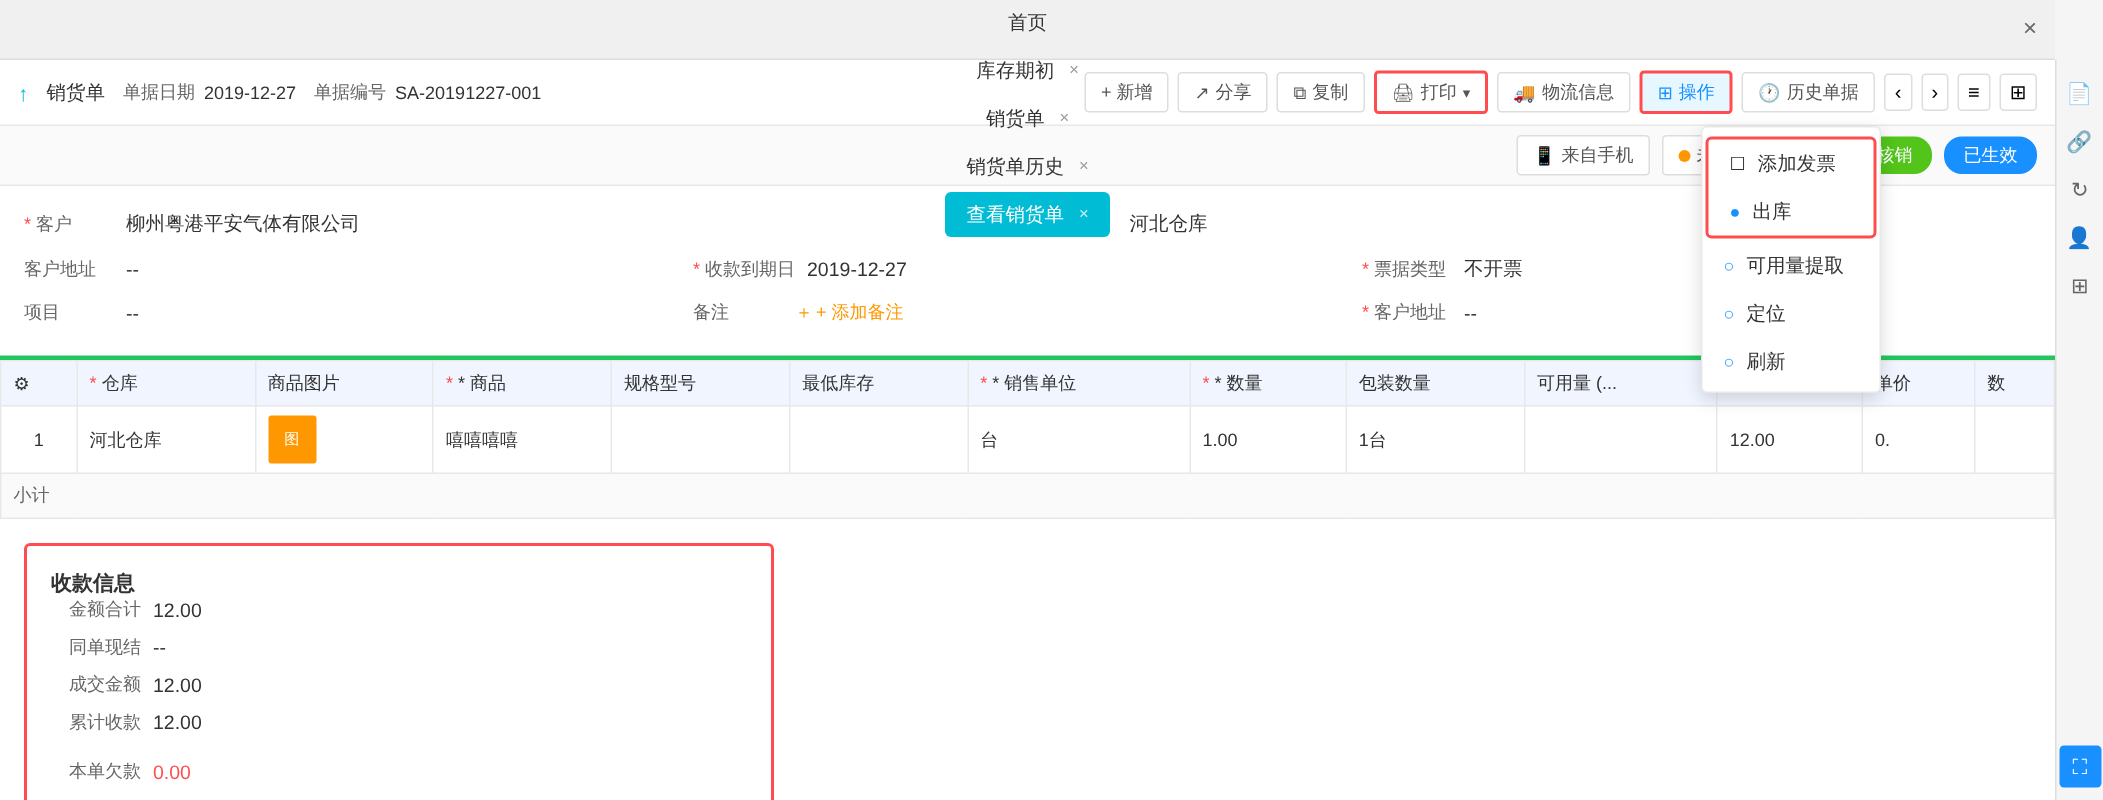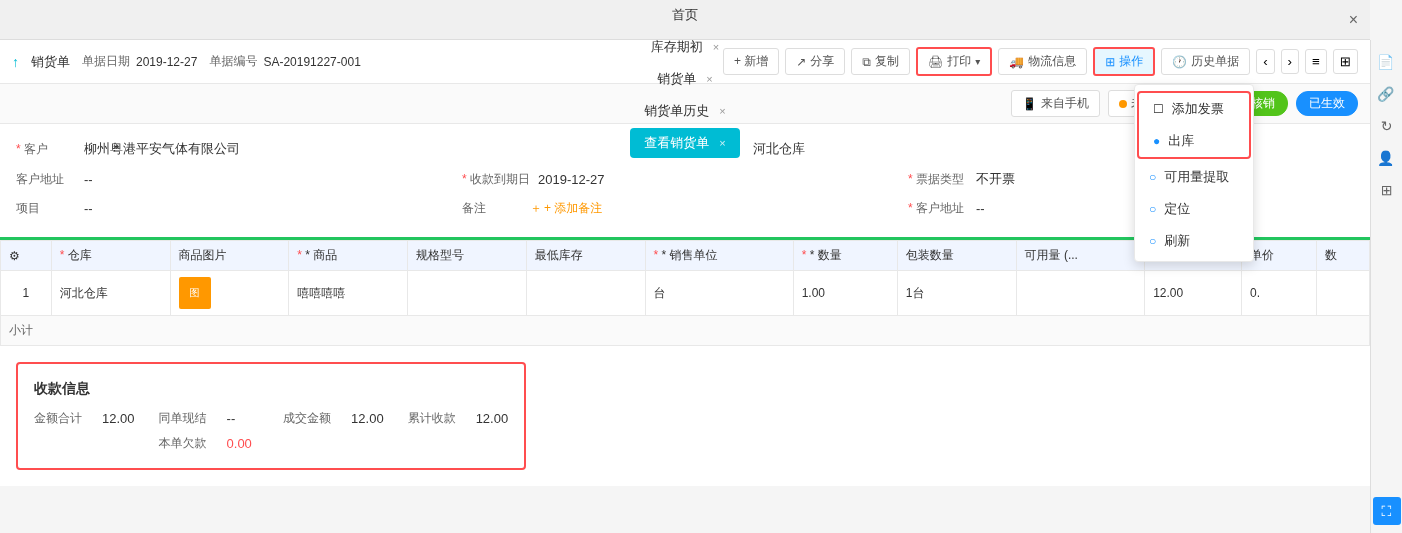--- a/index.html
+++ b/index.html
@@ -76,22 +76,22 @@
     .data-table td { border: 1px solid #e8e8e8; padding: 6px 8px; white-space: nowrap; }
     .data-table tr.subtotal td { background: #fafafa; color: #666; }
     .gear-cell { text-align: center; }
 
     
     .bottom-area { background: #fff; padding: 16px; }
     .info-box {
       border: 2px solid #ff4d4f; border-radius: 4px; padding: 16px; display: inline-block;
       min-width: 500px;
     }
-    .info-title { font-weight: bold; margin-bottom: 12px; font-size: 14px; }
-    .info-grid { display: grid; grid-template-columns: 1fr 1fr 1fr 1fr; gap: 8px 24px; }
+    .info-title { font-weight: bold; margin-bottom: 0; font-size: 14px; }
+    .info-grid { display: grid; grid-template-columns: 1fr; gap: 8px 24px; text-align: right; }
     .info-row { display: flex; align-items: center; gap: 8px; }
     .info-label { color: #666; font-size: 12px; min-width: 60px; }
     .info-val { color: #333; font-size: 13px; }
     .info-val.red { color: #ff4d4f; }
 
     
     .right-sidebar {
       position: fixed; right: 0; top: 40px; bottom: 0; width: 32px;
       background: #f5f5f5; border-left: 1px solid #ddd;
       display: flex; flex-direction: column; align-items: center; padding-top: 8px; gap: 4px;

